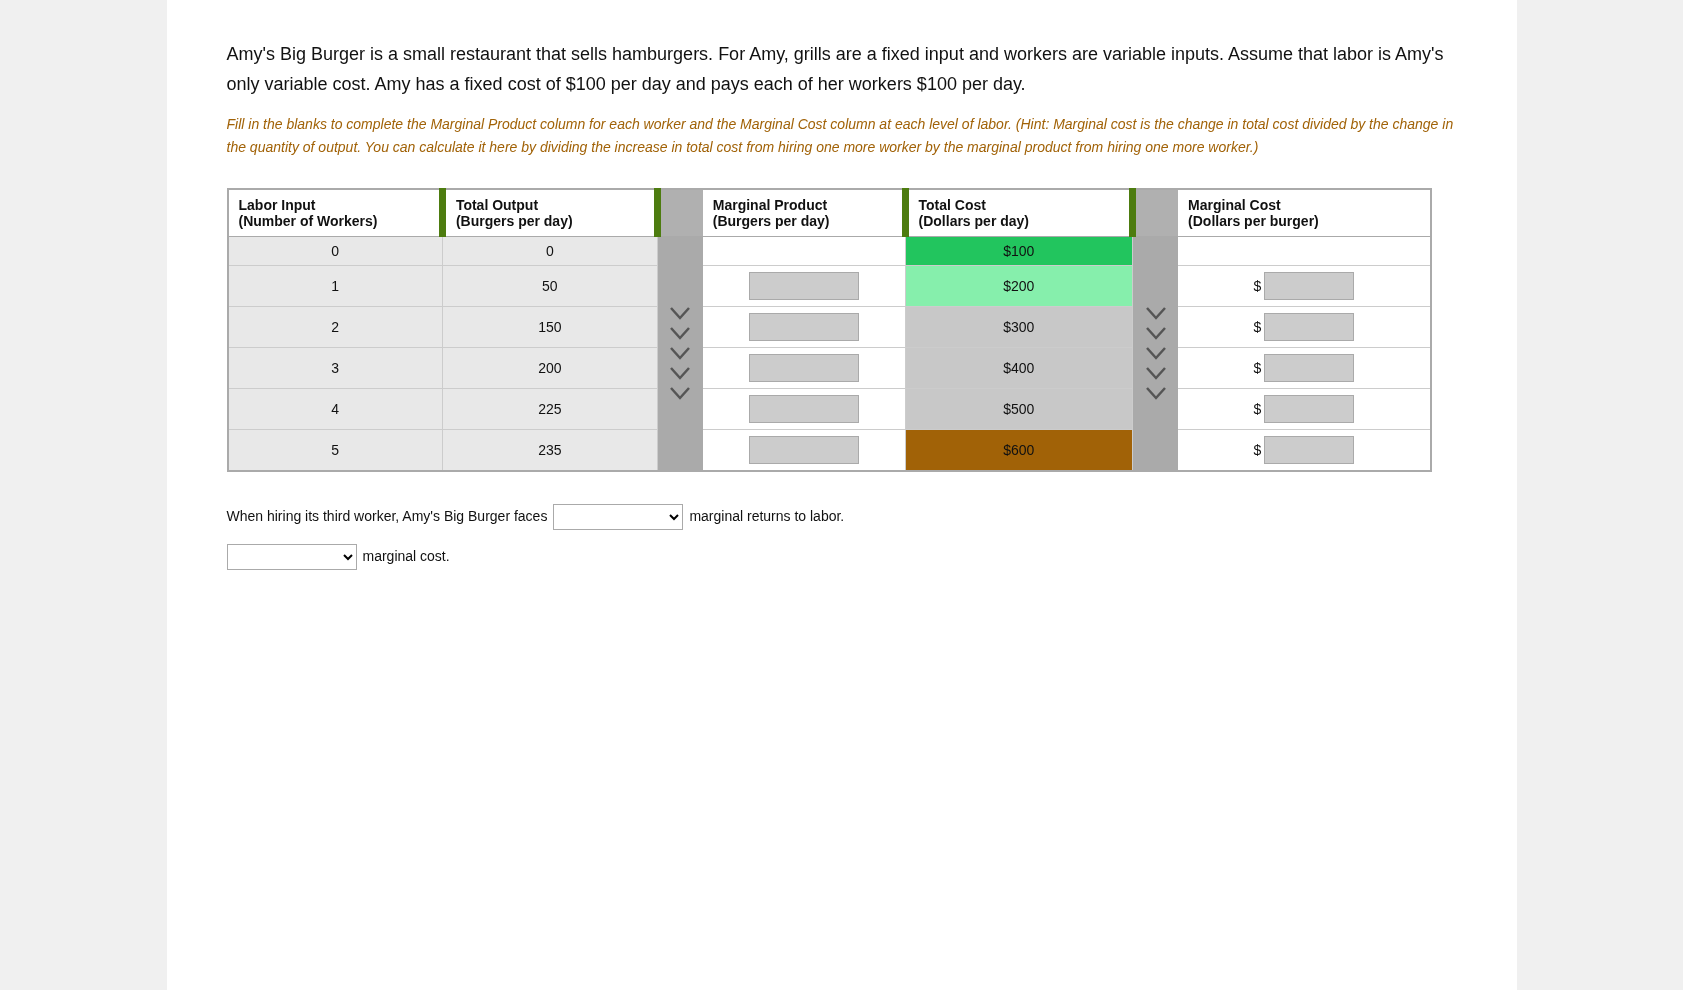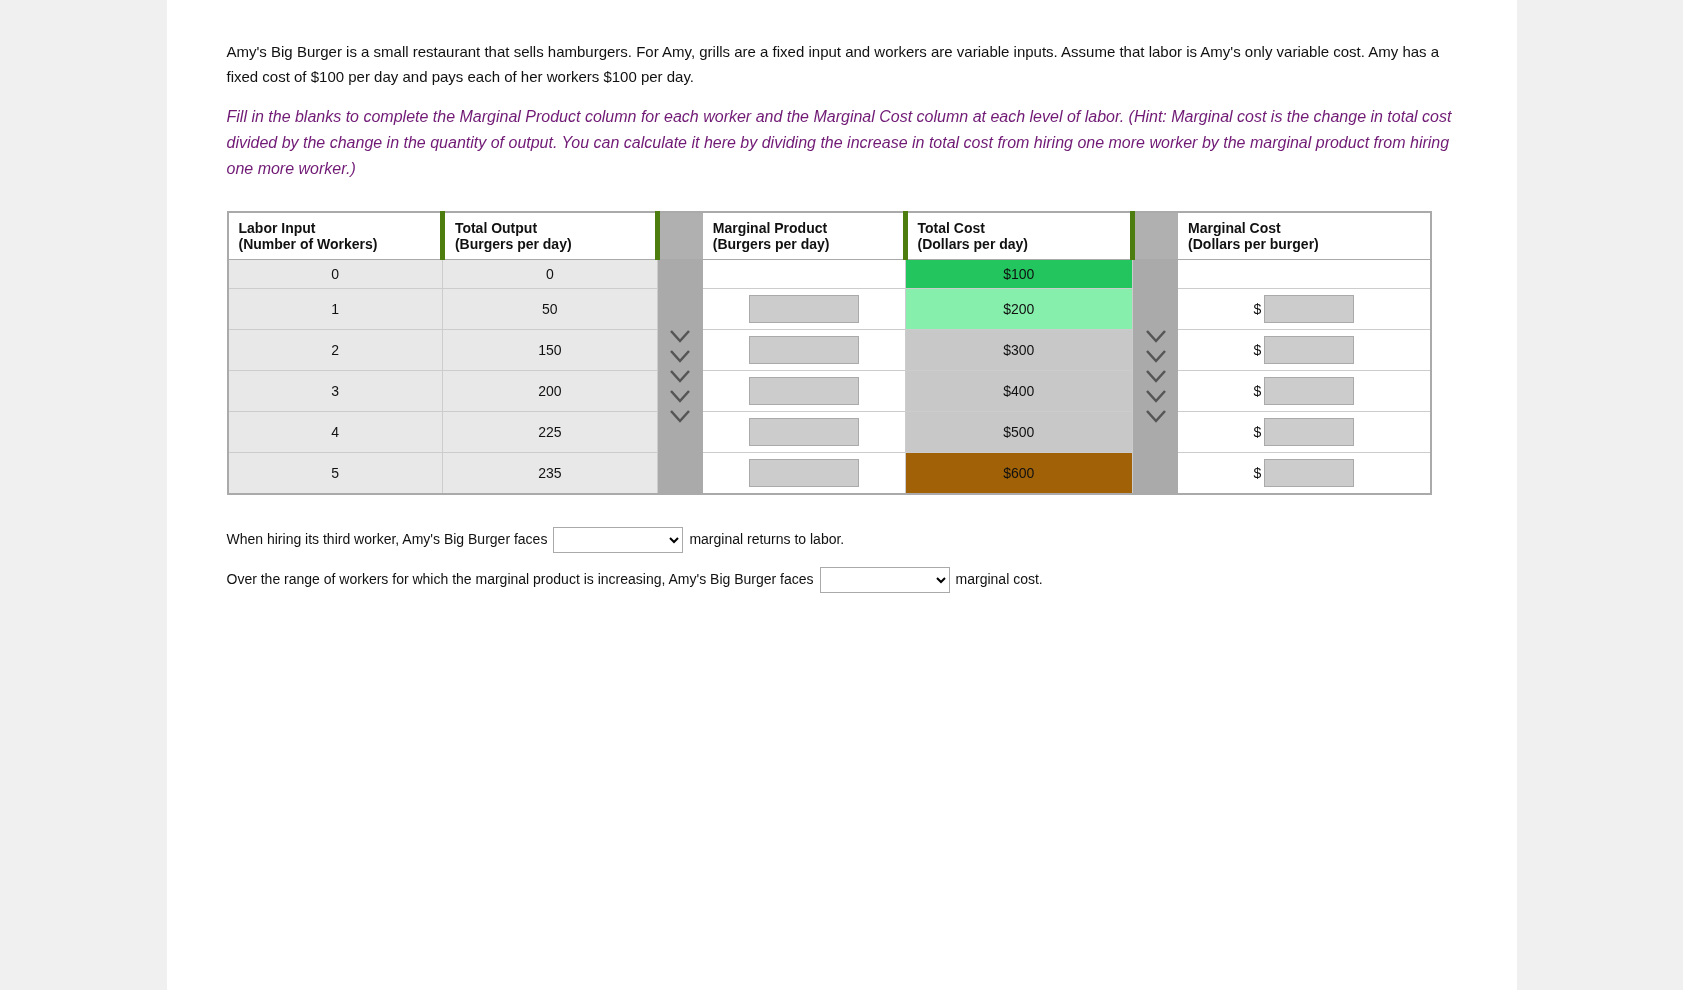--- a/index.html
+++ b/index.html
@@ -19,31 +19,31 @@
       min-height: 990px;
       padding: 40px 60px 60px 60px;
       margin: 0 auto;
     }
     .section-title {
       font-weight: bold;
       font-size: 16px;
       margin-bottom: 18px;
     }
     .paragraph {
-      font-size: 15px;
+      font-size: 18px;
       line-height: 1.65;
       margin-bottom: 14px;
       color: #111;
     }
     .hint-block {
       font-style: italic;
-      font-size: 16px;
+      font-size: 14px;
       line-height: 1.65;
       margin-bottom: 28px;
-      color: #701a75;
+      color: #a16207;
     }
     .table-wrapper {
       margin: 10px 0 32px 0;
       width: 100%;
     }
     table {
       border-collapse: collapse;
       width: 98%;
     }
     thead th {
@@ -87,21 +87,21 @@
     }
     .dropdown-select {
       height: 26px;
       font-size: 14px;
       border: 1px solid #aaa;
       padding: 0 6px;
       min-width: 130px;
       background: #fff;
     }
     thead tr th {
-      border-right: 5px solid #4d7c0f;
+      border-right: 7px solid #4d7c0f;
     }
     thead tr th:last-child {
       border-right: none;
     }
     tbody tr td {
       border-right: 1px solid #ccc;
     }
     tbody tr td:last-child {
       border-right: none;
     }
@@ -260,21 +260,20 @@
       <span>When hiring its third worker, Amy's Big Burger faces</span>
       <select class="dropdown-select">
         <option value=""></option>
         <option value="increasing">increasing</option>
         <option value="decreasing">decreasing</option>
         <option value="constant">constant</option>
       </select>
       <span>marginal returns to labor.</span>
     </div>
     <div class="fill-line">
-      <span>Over the range of workers for which the marginal product is increasing, Amy's Big Burger faces</span>
       <select class="dropdown-select">
         <option value=""></option>
         <option value="increasing">increasing</option>
         <option value="decreasing">decreasing</option>
         <option value="constant">constant</option>
       </select>
       <span>marginal cost.</span>
     </div>
   </div>
 </div>

